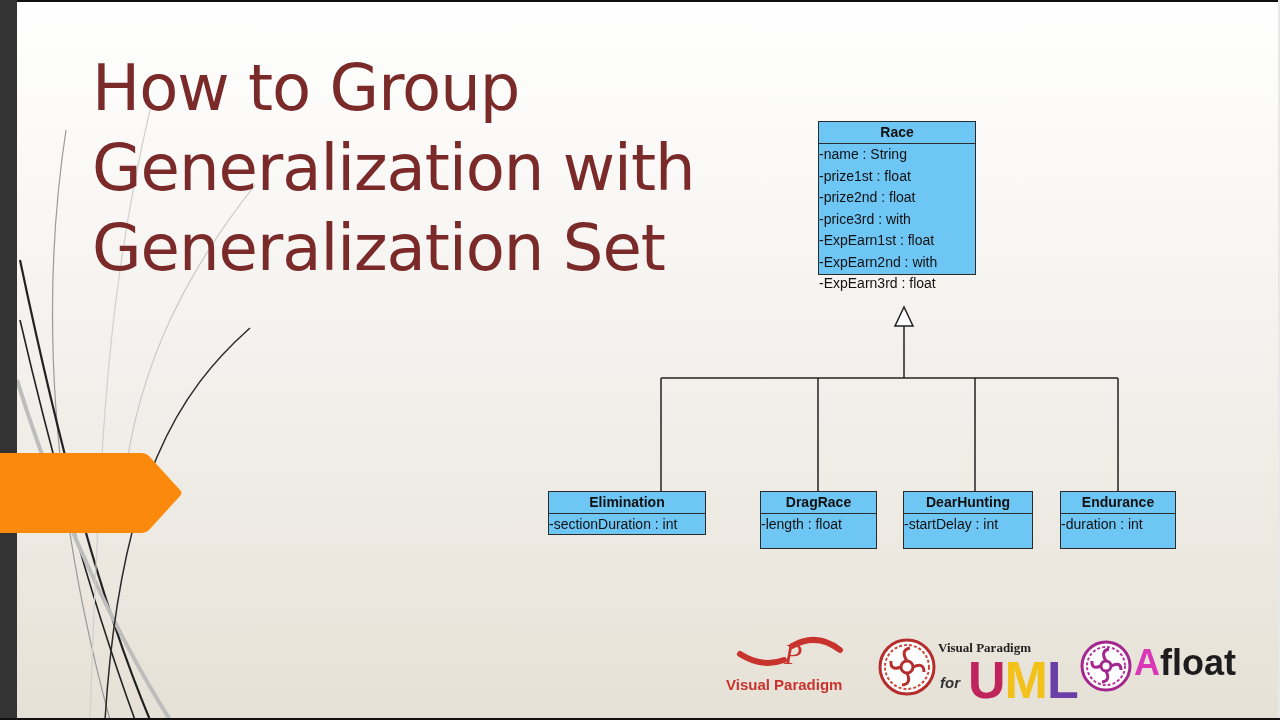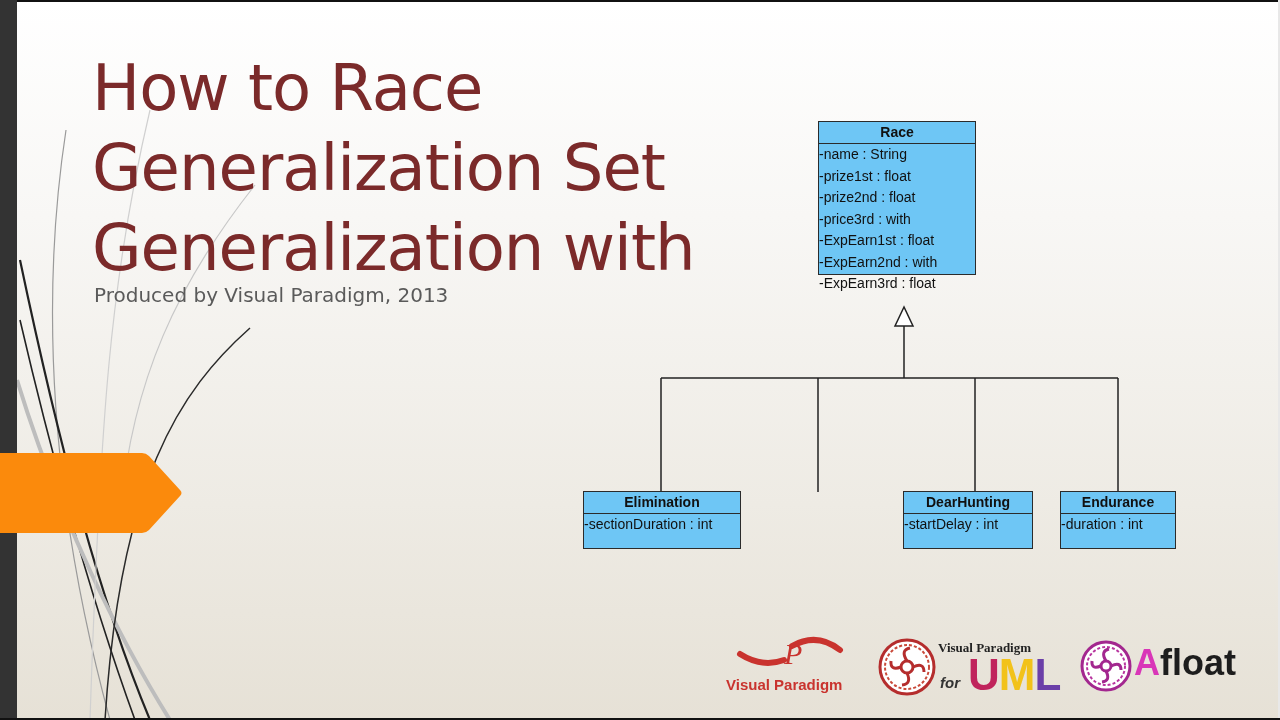--- a/index.html
+++ b/index.html
@@ -18,21 +18,21 @@
   .subtitle{position:absolute;left:94px;top:283px;font-family:"DejaVu Sans",sans-serif;font-size:20px;color:#5a5a5a;}
   .cls{position:absolute;background:#6ec6f5;border:1.5px solid #2b2b2b;box-sizing:border-box;font-size:14px;color:#111;}
   .cls .cname{font-weight:bold;text-align:center;height:21px;line-height:21px;border-bottom:1.5px solid #2b2b2b;}
   .cls .attr{padding-left:0;height:21.5px;line-height:21.5px;white-space:nowrap;}
   .lines{position:absolute;left:0;top:0;}
   .logo-vp{position:absolute;left:722px;top:628px;width:140px;height:70px;}
   .logo-vp .vp-text{position:absolute;left:4px;top:48px;font-weight:bold;font-size:15px;color:#c9332e;white-space:nowrap;}
   .logo-uml{position:absolute;left:876px;top:636px;width:190px;height:62px;}
   .logo-uml .vp-small{position:absolute;left:62px;top:4px;font-family:"Liberation Serif",serif;font-weight:bold;font-size:13px;color:#222;white-space:nowrap;}
   .logo-uml .for{position:absolute;left:64px;top:38px;font-style:italic;font-weight:bold;font-size:15px;color:#333;}
-  .logo-uml .uml{position:absolute;left:92px;top:14px;font-weight:bold;font-size:44px;letter-spacing:-1px;}
+  .logo-uml .uml{position:absolute;left:92px;top:14px;font-weight:bold;font-size:52px;letter-spacing:-1px;}
   .logo-agilian{position:absolute;left:1078px;top:638px;width:190px;height:56px;}
   .logo-agilian .ag{position:absolute;left:56px;top:4px;font-weight:bold;font-size:36px;color:#1d1d1d;white-space:nowrap;}
   .logo-agilian .ag .A{color:#d936b8;}
 </style>
 </head>
 <body>
 
 <div class="slide">
 
   <svg class="decor" width="1280" height="720">
@@ -48,25 +48,24 @@
   <div class="top-bar"></div>
   <div class="left-bar"></div>
   <div class="right-edge"></div>
   <div class="bottom-bar"></div>
 
   <svg class="arrow-tab" viewBox="0 0 182 80">
     <path d="M0 0 H142 Q146 0 149 3 L180 37 Q183 40 180 43 L149 77 Q146 80 142 80 H0 Z" fill="#fb8a0c"></path>
   </svg>
 
   <h1 class="title">
-    <span>How to Race</span>
+    <span>How to Group</span>
+    <span>Generalization with</span>
     <span>Generalization Set</span>
-    <span>Generalization with</span>
   </h1>
-  <div class="subtitle">Produced by Visual Paradigm, 2013</div>
 
   <svg class="lines" width="1280" height="720">
     <g stroke="#222" stroke-width="1.5" fill="none">
       <line x1="904" y1="326" x2="904" y2="378"></line>
       <line x1="661" y1="378" x2="1118" y2="378"></line>
       <line x1="661" y1="378" x2="661" y2="492"></line>
       <line x1="818" y1="378" x2="818" y2="492"></line>
       <line x1="975" y1="378" x2="975" y2="492"></line>
       <line x1="1118" y1="378" x2="1118" y2="492"></line>
     </g>
@@ -77,23 +76,27 @@
     <div class="cname">Race</div>
     <div class="attr">-name : String</div>
     <div class="attr">-prize1st : float</div>
     <div class="attr">-prize2nd : float</div>
     <div class="attr">-price3rd : with</div>
     <div class="attr">-ExpEarn1st : float</div>
     <div class="attr">-ExpEarn2nd : with</div>
     <div class="attr">-ExpEarn3rd : float</div>
   </div>
 
-  <div class="cls" style="left:583px;top:491px;width:158px;height:58px;">
+  <div class="cls" style="left:548px;top:491px;width:158px;height:44px;">
     <div class="cname">Elimination</div>
     <div class="attr">-sectionDuration : int</div>
+  </div>
+  <div class="cls" style="left:760px;top:491px;width:117px;height:58px;">
+    <div class="cname">DragRace</div>
+    <div class="attr">-length : float</div>
   </div>
   <div class="cls" style="left:903px;top:491px;width:130px;height:58px;">
     <div class="cname">DearHunting</div>
     <div class="attr">-startDelay : int</div>
   </div>
   <div class="cls" style="left:1060px;top:491px;width:116px;height:58px;">
     <div class="cname">Endurance</div>
     <div class="attr">-duration : int</div>
   </div>
 

